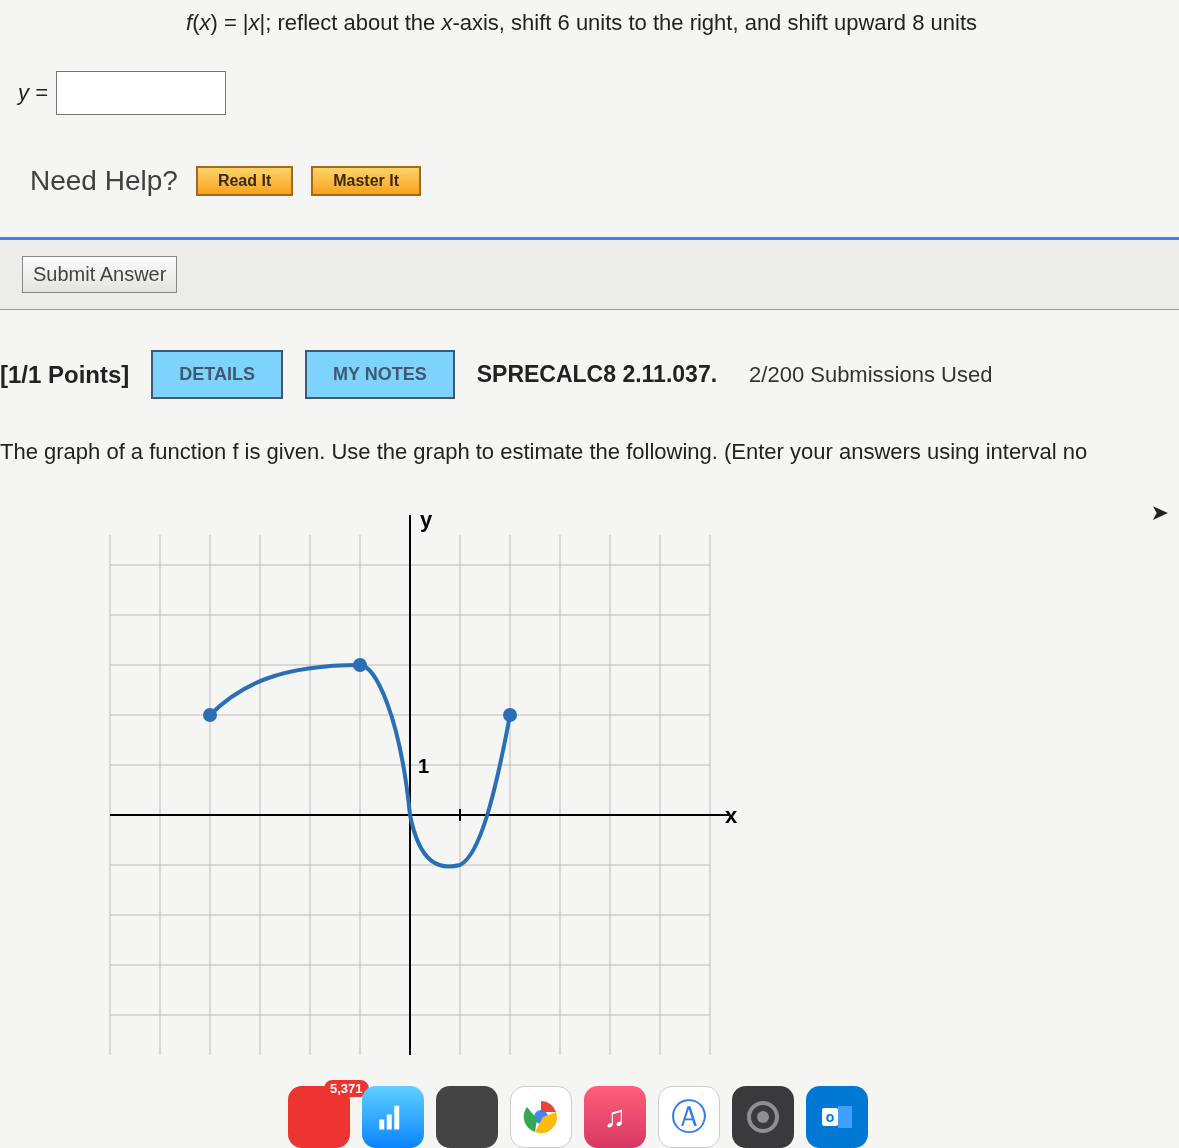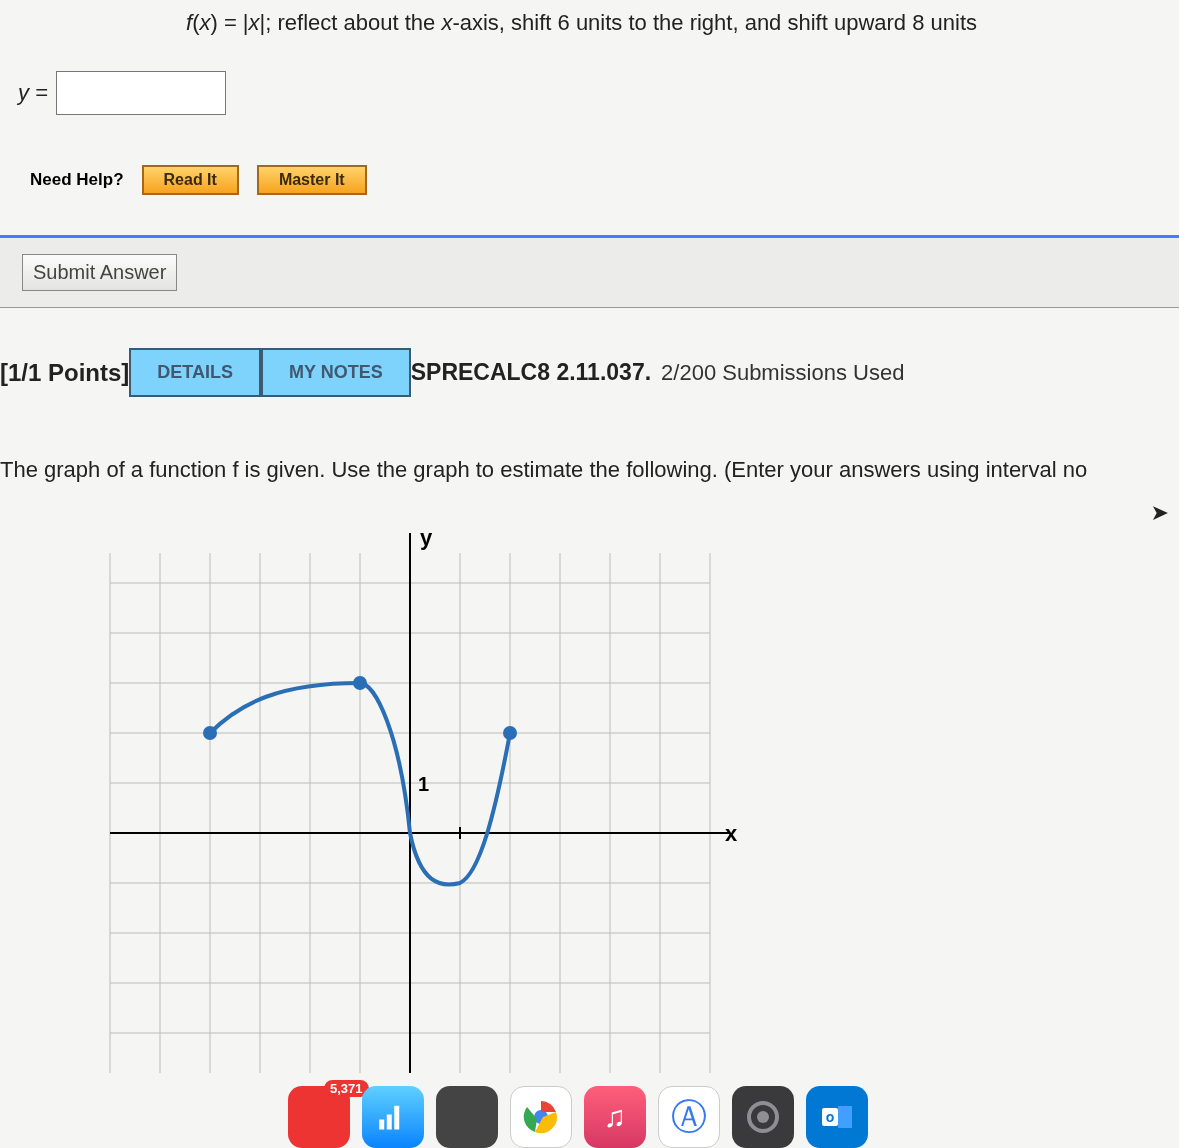--- a/index.html
+++ b/index.html
@@ -36,23 +36,23 @@
     background: #fff;
     font-size: 20px;
     padding: 0 6px;
   }
   .help-row {
     display: flex;
     align-items: center;
     margin: 50px 0 0 30px;
   }
   .need-help {
-    color: #000000;
-    font-weight: bold;
-    font-size: 17px;
+    color: #404040;
+    font-weight: normal;
+    font-size: 28px;
     margin-right: 18px;
   }
   .help-btn {
     background: linear-gradient(#ffd36a, #f7a31e);
     border: 2px solid #a5671a;
     font-weight: bold;
     font-size: 16px;
     color: #3a2a10;
     padding: 4px 20px;
     margin-right: 18px;
@@ -71,20 +71,21 @@
     font-size: 20px;
     color: #444;
     padding: 6px 10px;
     cursor: pointer;
   }
   .q-header {
     margin-top: 40px;
     padding: 0 10px 0 0;
     display: flex;
     align-items: center;
+    gap: 22px;
   }
   .points-label {
     font-weight: bold;
     font-size: 24px;
     margin-left: 0;
   }
   .outline-btn {
     border: 2px solid #405870;
     background: #7dd3fc;
     color: #405870;
@@ -96,21 +97,21 @@
   .item-id {
     font-weight: bold;
     font-size: 23px;
   }
   .subs-used {
     font-size: 22px;
     color: #333;
     margin-left: 10px;
   }
   .q-body {
-    margin-top: 60px;
+    margin-top: 40px;
     padding: 0 0 0 0;
     font-size: 22px;
   }
   .graph-wrap {
     margin: 30px 0 0 100px;
     position: relative;
     width: 640px; height: 560px;
   }
   .dock {
     position: absolute;

